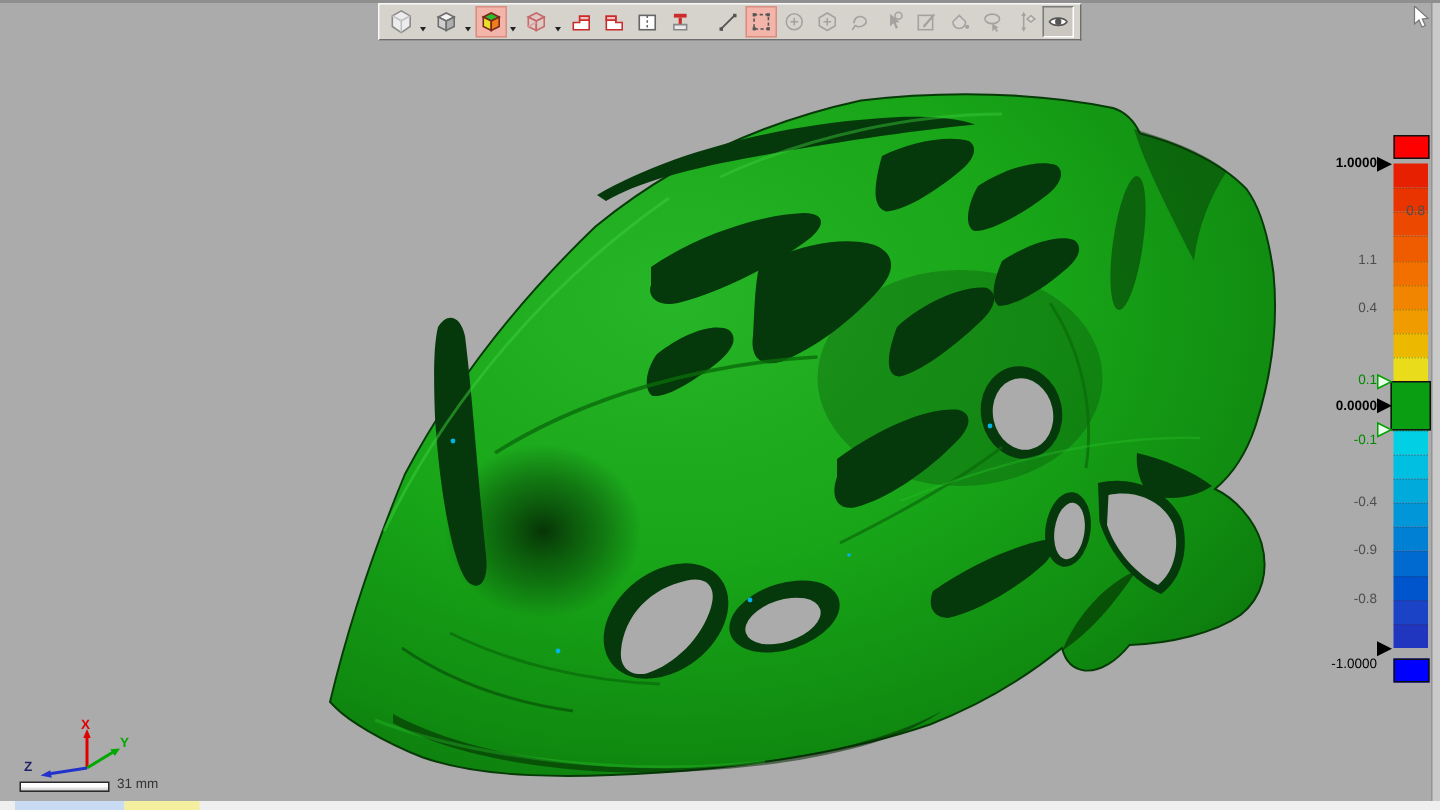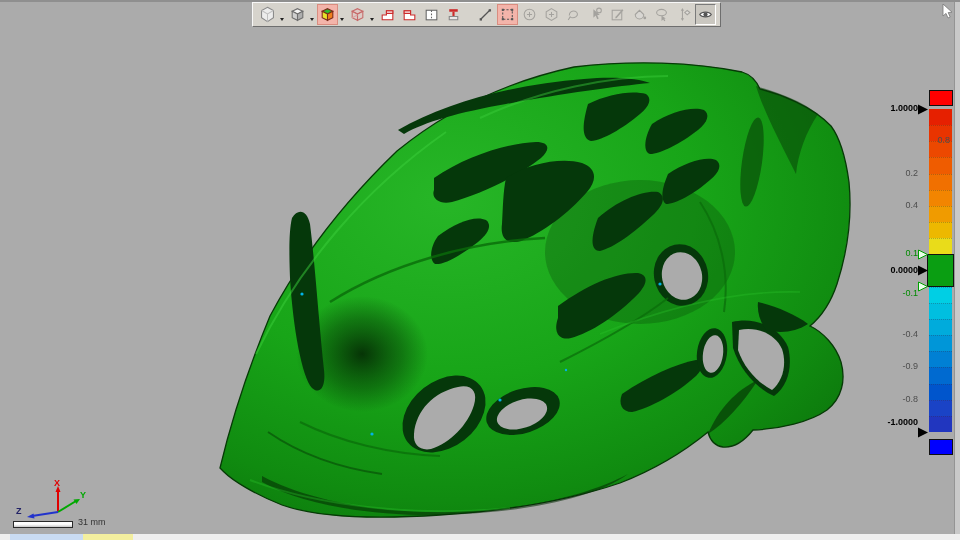--- a/index.html
+++ b/index.html
@@ -334,21 +334,21 @@
       <div class="lg-green" style="top: 252.35px; height: 32.3px; background: rgb(10, 158, 18);"></div>
       <div class="lg-block" style="top: 88px; height: 16px; background: rgb(255, 0, 0);"></div>
       <div class="lg-block" style="top: 437px; height: 16px; background: rgb(0, 0, 255);"></div>
       <div class="lg-tick" style="top: 101px; color: rgb(0, 0, 0); font-weight: 700;">1.0000</div>
       <div class="lg-marker" style="top: 101.5px;">
         <svg width="11" height="11" viewBox="0 0 11 11">
           <polygon points="0,0.5 10,5.5 0,10.5" fill="#000"></polygon>
         </svg>
       </div>
       <div class="lg-tick" style="top: 133.3px; color: rgb(77, 77, 77); padding-left: 32px;">0.8</div>
-      <div class="lg-tick" style="top: 165.6px; color: rgb(77, 77, 77);">0.2</div>
+      <div class="lg-tick" style="top: 165.6px; color: rgb(77, 77, 77);">1.1</div>
       <div class="lg-tick" style="top: 197.9px; color: rgb(77, 77, 77); text-align: right;">0.4</div>
       <div class="lg-tick" style="top: 246.35px; color: rgb(0, 138, 0);">0.1</div>
       <div class="lg-marker" style="top: 246.85px;">
         <svg width="11" height="11" viewBox="0 0 11 11">
           <polygon points="0.5,1 9.5,5.5 0.5,10" fill="#eaffea" stroke="#00a000"></polygon>
         </svg>
       </div>
       <div class="lg-tick" style="top: 262.5px; color: rgb(0, 0, 0); font-weight: 700;">0.0000</div>
       <div class="lg-marker" style="top: 263px;">
         <svg width="11" height="11" viewBox="0 0 11 11">
@@ -357,21 +357,21 @@
       </div>
       <div class="lg-tick" style="top: 286px; color: rgb(0, 138, 0);">-0.1</div>
       <div class="lg-marker" style="top: 279.15px;">
         <svg width="11" height="11" viewBox="0 0 11 11">
           <polygon points="0.5,1 9.5,5.5 0.5,10" fill="#eaffea" stroke="#00a000"></polygon>
         </svg>
       </div>
       <div class="lg-tick" style="top: 327.1px; color: rgb(77, 77, 77);">-0.4</div>
       <div class="lg-tick" style="top: 359.4px; color: rgb(77, 77, 77);">-0.9</div>
       <div class="lg-tick" style="top: 391.7px; color: rgb(77, 77, 77); text-align: right;">-0.8</div>
-      <div class="lg-tick" style="top: 415px; color: rgb(0, 0, 0); font-weight: 700;">-1.0000</div>
+      <div class="lg-tick" style="top: 435px; color: rgb(0, 0, 0); font-weight: 400;">-1.0000</div>
       <div class="lg-marker" style="top: 424.5px;">
         <svg width="11" height="11" viewBox="0 0 11 11">
           <polygon points="0,0.5 10,5.5 0,10.5" fill="#000"></polygon>
         </svg>
       </div>
     </div>
 
   <svg id="triad" width="90" height="50" viewBox="0 0 90 50">
     <line x1="52" y1="34" x2="52" y2="13" stroke="#e00000" stroke-width="2"></line>
     <polygon points="52,8 49.5,14 54.5,14" fill="#e00000"></polygon>

